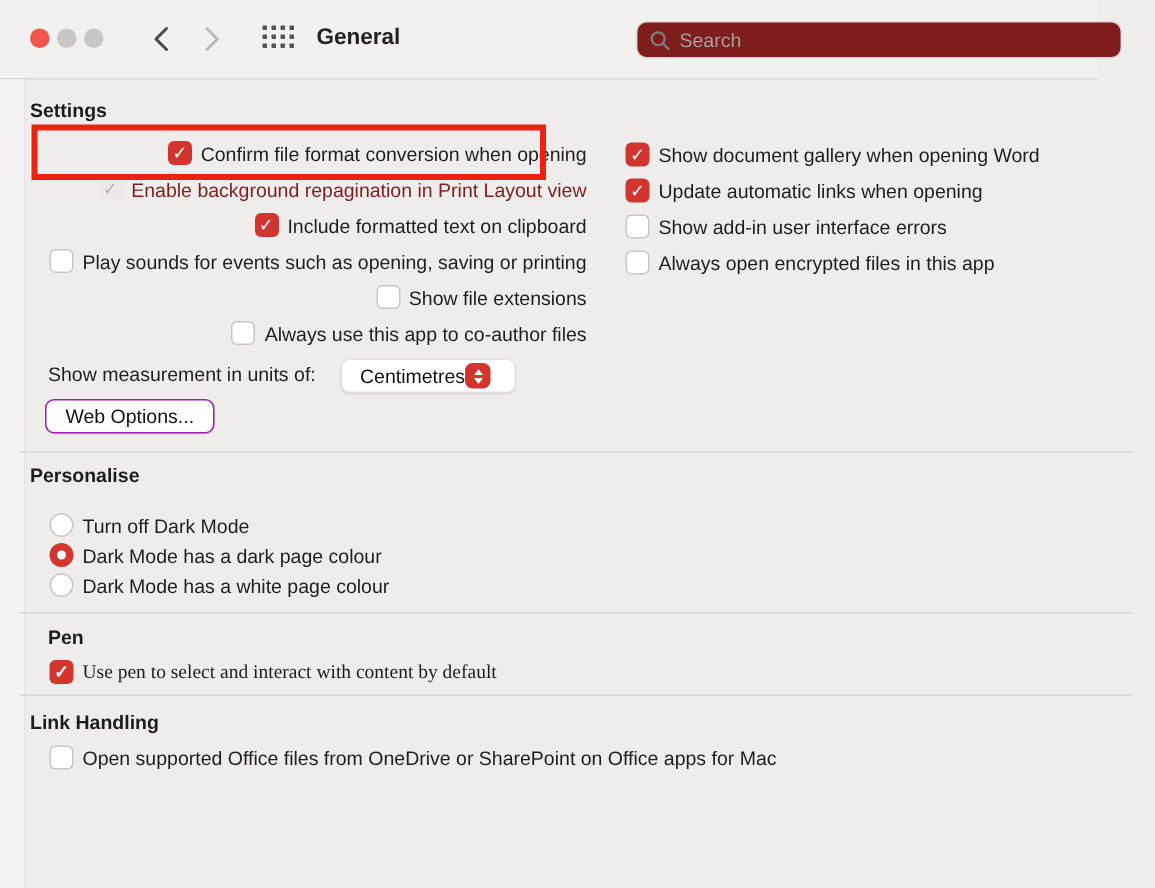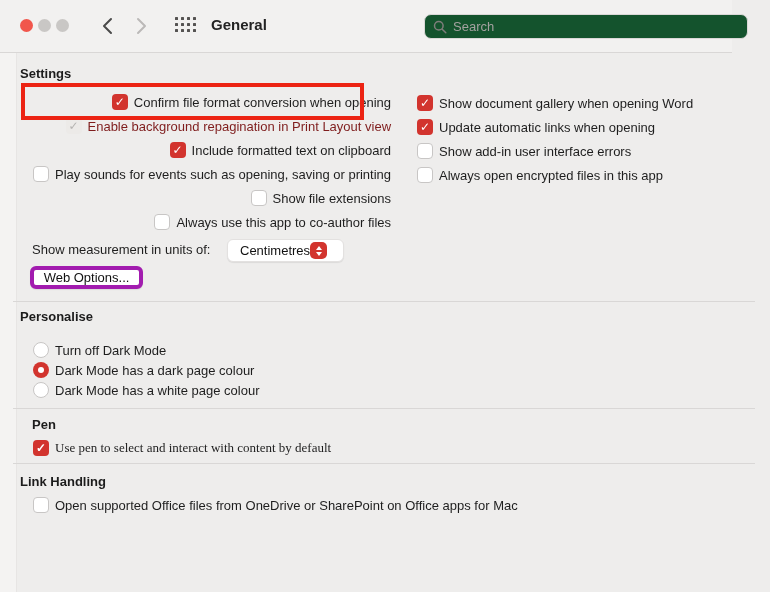--- a/index.html
+++ b/index.html
@@ -20,21 +20,21 @@
   .nav-btn{position:absolute;top:16px;width:16px;height:20px;display:flex;align-items:center;justify-content:center;}
   .nav-back{left:99px;}
   .nav-fwd{left:133px;}
   .grid-icon{position:absolute;left:175px;top:17px;width:23px;height:18px;
     display:grid;grid-template-columns:repeat(4,3px);grid-template-rows:repeat(3,3px);
     column-gap:3px;row-gap:3px;}
   .grid-icon span{background:#555352;border-radius:0.5px;}
   .win-title{position:absolute;left:211px;top:16px;font-size:15px;font-weight:700;color:#232323;}
   .search{
     position:absolute;left:424px;top:14px;width:324px;height:25px;box-sizing:border-box;
-    background:#14532d;border:1px solid #dad8d7;border-radius:7px;
+    background:#7f1d1d;border:1px solid #dad8d7;border-radius:7px;
     display:flex;align-items:center;padding:0 8px;gap:6px;
   }
   .search-ph{font-size:13px;color:#a3a19f;}
   
   .left-strip{position:absolute;left:0;top:53px;width:17px;height:539px;
     background:#f4f3f2;border-right:1px solid #e7e5e4;box-sizing:border-box;}
   .section-header{position:absolute;font-size:13px;font-weight:700;color:#1c1c1c;}
   .divider{position:absolute;left:13px;width:742px;height:1px;background:#d9d7d6;}
   
   .rows{position:absolute;display:flex;flex-direction:column;}
@@ -70,21 +70,21 @@
   }
   .select-value{font-size:13px;color:#111;}
   .caps{
     width:17px;height:17px;border-radius:5px;background:#d2342e;
     display:flex;flex-direction:column;align-items:center;justify-content:center;gap:2px;
   }
   .caps::before{content:"";width:0;height:0;border-left:3.5px solid transparent;border-right:3.5px solid transparent;border-bottom:4px solid #fff;}
   .caps::after{content:"";width:0;height:0;border-left:3.5px solid transparent;border-right:3.5px solid transparent;border-top:4px solid #fff;}
   .push-btn{
     position:absolute;left:30px;top:266px;width:113px;height:23px;box-sizing:border-box;
-    background:#fff;border:4px solid #a21caf;border-radius:6px;
+    background:#fff;border:1px solid #a21caf;border-radius:6px;
     box-shadow:0 1px 1px rgba(0,0,0,0.08);
     display:flex;align-items:center;justify-content:center;
     font-size:13px;color:#111;font-family:inherit;padding:0;
   }
 </style>
 </head>
 <body>
 
 <div class="toolbar">
   <span class="traffic t-red"></span>

